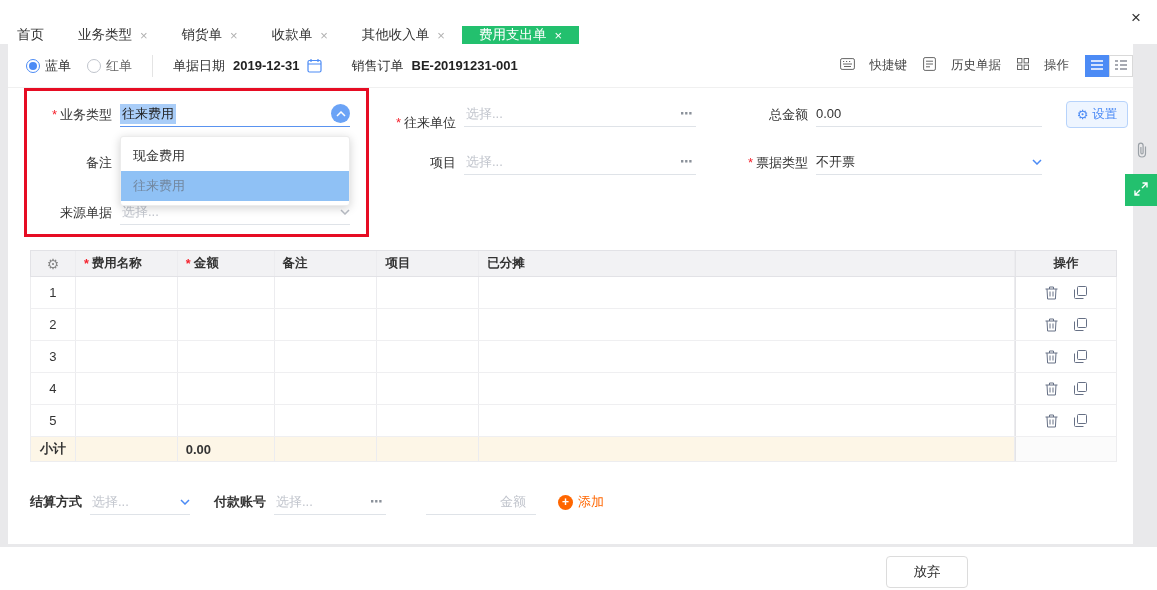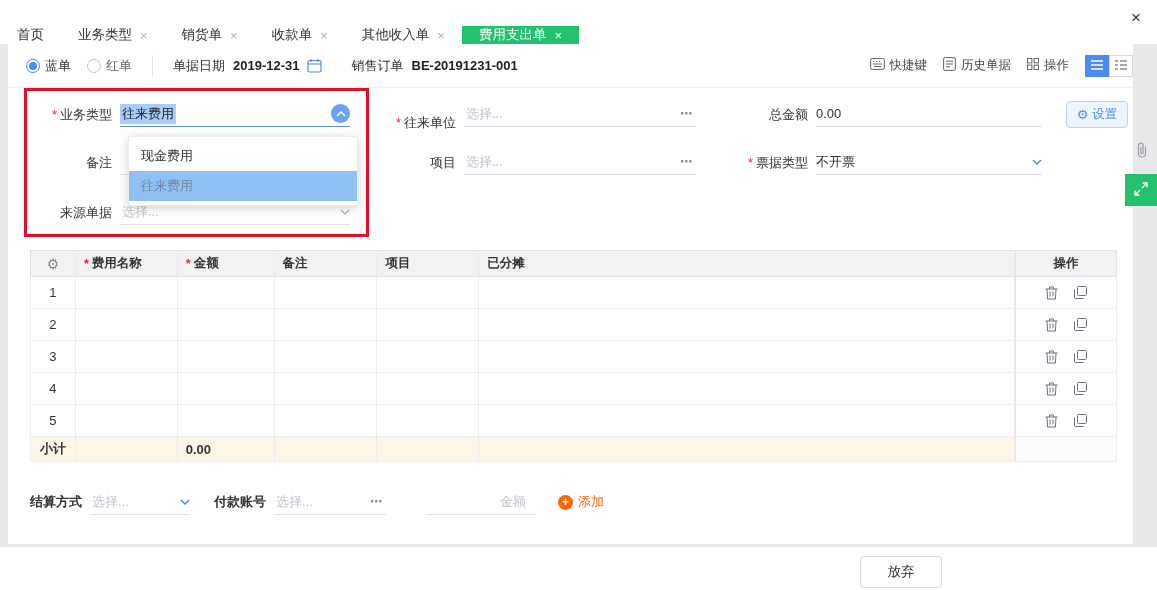--- a/index.html
+++ b/index.html
@@ -29,42 +29,42 @@
   .radio + .radio { margin-left:16px; }
   .rdot { width:14px; height:14px; border-radius:50%; border:1px solid #c0c4cc; margin-right:5px; display:flex; align-items:center; justify-content:center; background:#fff; }
   .radio.checked .rdot { border-color:#4c8bf5; }
   .radio.checked .rdot i { width:8px; height:8px; border-radius:50%; background:#4c8bf5; }
   .tb-div { width:1px; height:22px; background:#e4e4e4; margin:0 20px; }
   .tb-group { display:flex; align-items:center; margin-right:30px; }
   .tb-label { color:#333; margin-right:8px; }
   .tb-value { font-weight:700; color:#222; }
   .cal { margin-left:7px; display:flex; cursor:pointer; }
   .tb-right { margin-left:auto; display:flex; align-items:center; }
-  .tb-item { display:flex; align-items:center; gap:5px; color:#444; font-size:12.5px; margin-right:16px; cursor:pointer; }
+  .tb-item { display:flex; align-items:center; gap:15px; color:#444; font-size:12.5px; margin-right:16px; cursor:pointer; }
   .vt { width:24px; height:22px; border:1px solid #d9d9d9; display:flex; align-items:center; justify-content:center; background:#fff; color:#8a8f99; cursor:pointer; }
   .vt.active { background:#4c8bf5; border-color:#4c8bf5; color:#fff; }
 
   
   .f-label { position:absolute; height:22px; line-height:22px; text-align:right; color:#333; white-space:nowrap; }
   .star { color:#f5222d; margin-right:3px; }
   .f-field { position:absolute; height:26px; border-bottom:1px solid #dfe3e8; display:flex; align-items:center; }
   .f-field.focus { border-bottom-color:#5a93f0; }
   .f-input { flex:1; min-width:0; border:none; outline:none; background:transparent; font:inherit; color:#333; padding:0 2px; }
   .f-input::placeholder { color:#c0c4cc; }
   .selval { background:#a9cdf8; color:#222; padding:1px 2px; }
   .ell { margin-left:auto; color:#8a9099; font-weight:700; letter-spacing:1px; cursor:pointer; padding:0 2px; }
   .chev { margin-left:auto; display:flex; cursor:pointer; }
   .chev.blue { color:#4c8bf5; }
   .chev.gray { color:#b8bcc4; }
   .collapse-btn { margin-left:auto; width:19px; height:19px; border-radius:50%; background:#6ba3f6; display:flex; align-items:center; justify-content:center; cursor:pointer; }
   .settings-btn { position:absolute; left:1058px; top:57px; width:62px; height:27px; border:1px solid #b7d3fb; background:#eef5ff; color:#4c8bf5; border-radius:4px; display:flex; align-items:center; justify-content:center; gap:4px; font-size:12.5px; cursor:pointer; }
   .gear-glyph { font-size:13px; line-height:1; }
 
   
-  .dropdown { position:absolute; left:120px; top:92px; width:230px; background:#fff; border:1px solid #ececec; border-radius:3px; box-shadow:0 2px 10px rgba(0,0,0,.18); padding:4px 0; z-index:30; }
+  .dropdown { position:absolute; left:112px; top:92px; width:230px; background:#fff; border:1px solid #ececec; border-radius:3px; box-shadow:0 2px 10px rgba(0,0,0,.18); padding:4px 0; z-index:30; }
   .opt { height:30px; line-height:30px; padding:0 12px; color:#333; cursor:pointer; }
   .opt.selected { background:#8fc1f5; color:#72879f; }
 
   
   .grid { position:absolute; left:22px; top:206px; width:1087px; }
   .g-head { display:flex; background:#f2f2f4; height:27px; align-items:stretch; border:1px solid #e2e2e6; }
   .g-row { display:flex; height:32px; background:#fff; border-left:1px solid #ededef; border-right:1px solid #ededef; border-bottom:1px solid #efeff1; }
   .g-sub { display:flex; height:25px; background:#fdf6e7; border-left:1px solid #ededef; border-right:1px solid #ededef; border-bottom:1px solid #ededef; }
   .g-cell { padding:0 8px; display:flex; align-items:center; border-right:1px solid #ececef; height:100%; }
   .g-head .g-cell { font-weight:700; color:#333; font-size:12.5px; }
@@ -95,21 +95,21 @@
 
   
   .red-box { position:absolute; left:24px; top:88px; width:345px; height:149px; border:3px solid #e60c23; z-index:100; pointer-events:none; }
 
   
   .clip { position:absolute; left:1134px; top:142px; cursor:pointer; z-index:60; }
   .expand-btn { position:absolute; left:1125px; top:174px; width:32px; height:32px; background:#23c06e; display:flex; align-items:center; justify-content:center; cursor:pointer; z-index:60; }
 
   
   .footer { position:absolute; left:0; right:0; bottom:0; height:43px; background:#fff; }
-  .btn-cancel { position:absolute; left:860px; top:9px; width:82px; height:32px; background:#fff; border:1px solid #dcdcdc; border-radius:4px; font:inherit; font-size:13.5px; color:#333; cursor:pointer; }
+  .btn-cancel { position:absolute; left:886px; top:9px; width:82px; height:32px; background:#fff; border:1px solid #dcdcdc; border-radius:4px; font:inherit; font-size:13.5px; color:#333; cursor:pointer; }
   .btn-save { position:absolute; left:978px; top:9px; width:138px; height:32px; background:#4c8bf5; border:none; border-radius:4px; color:#fff; font:inherit; font-size:13.5px; display:flex; align-items:center; justify-content:center; gap:9px; cursor:pointer; }
 </style>
 </head>
 <body>
 
 <div class="tabbar">
   <div class="tab">
     <span>首页</span>
   </div>
   <div class="tab">

